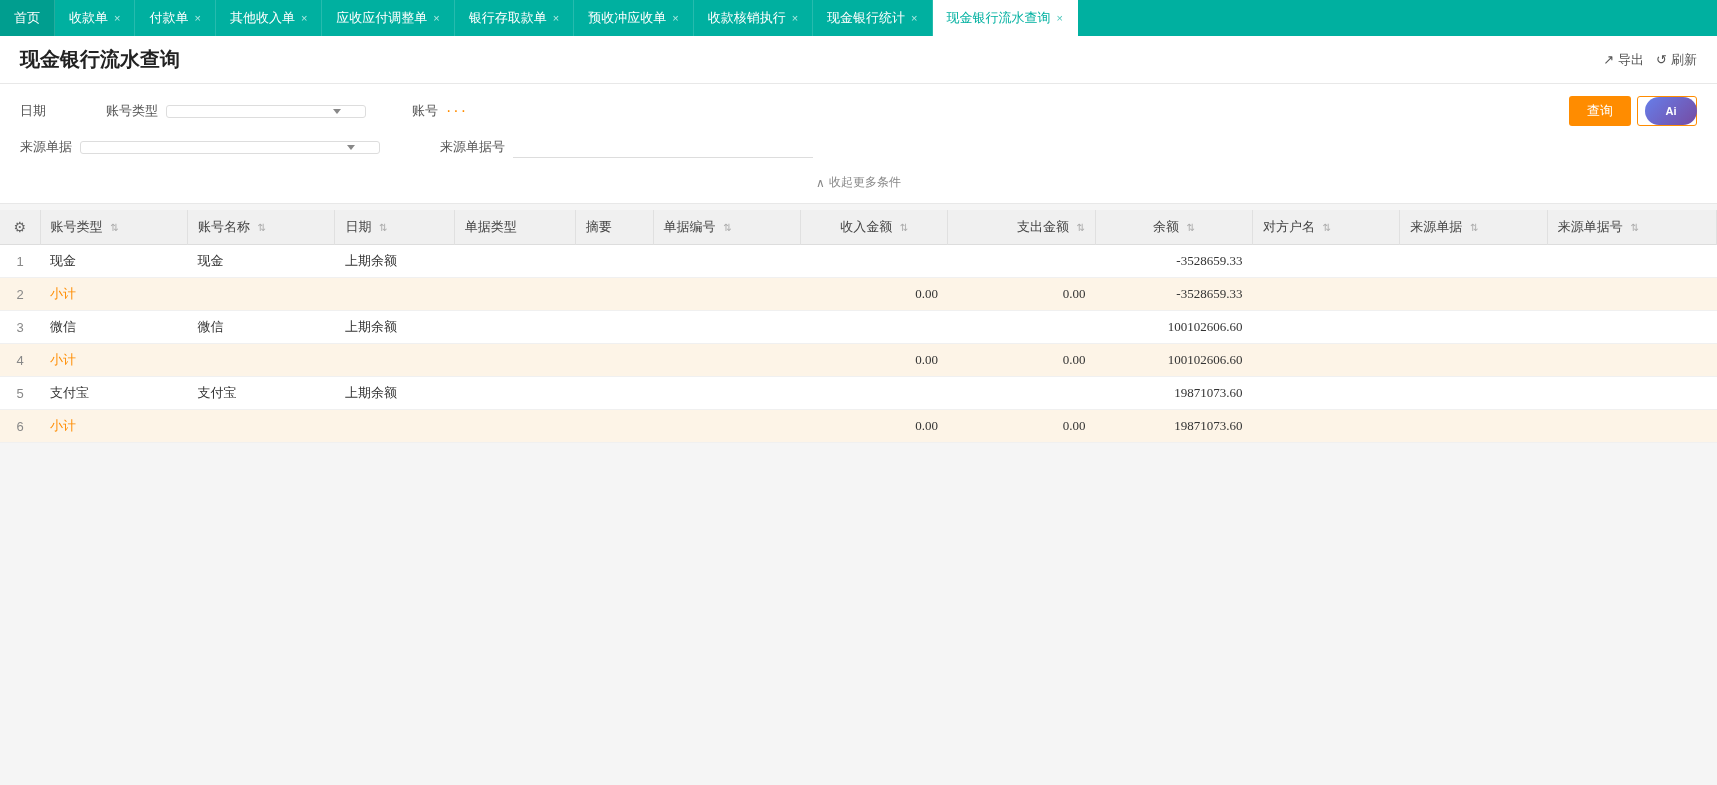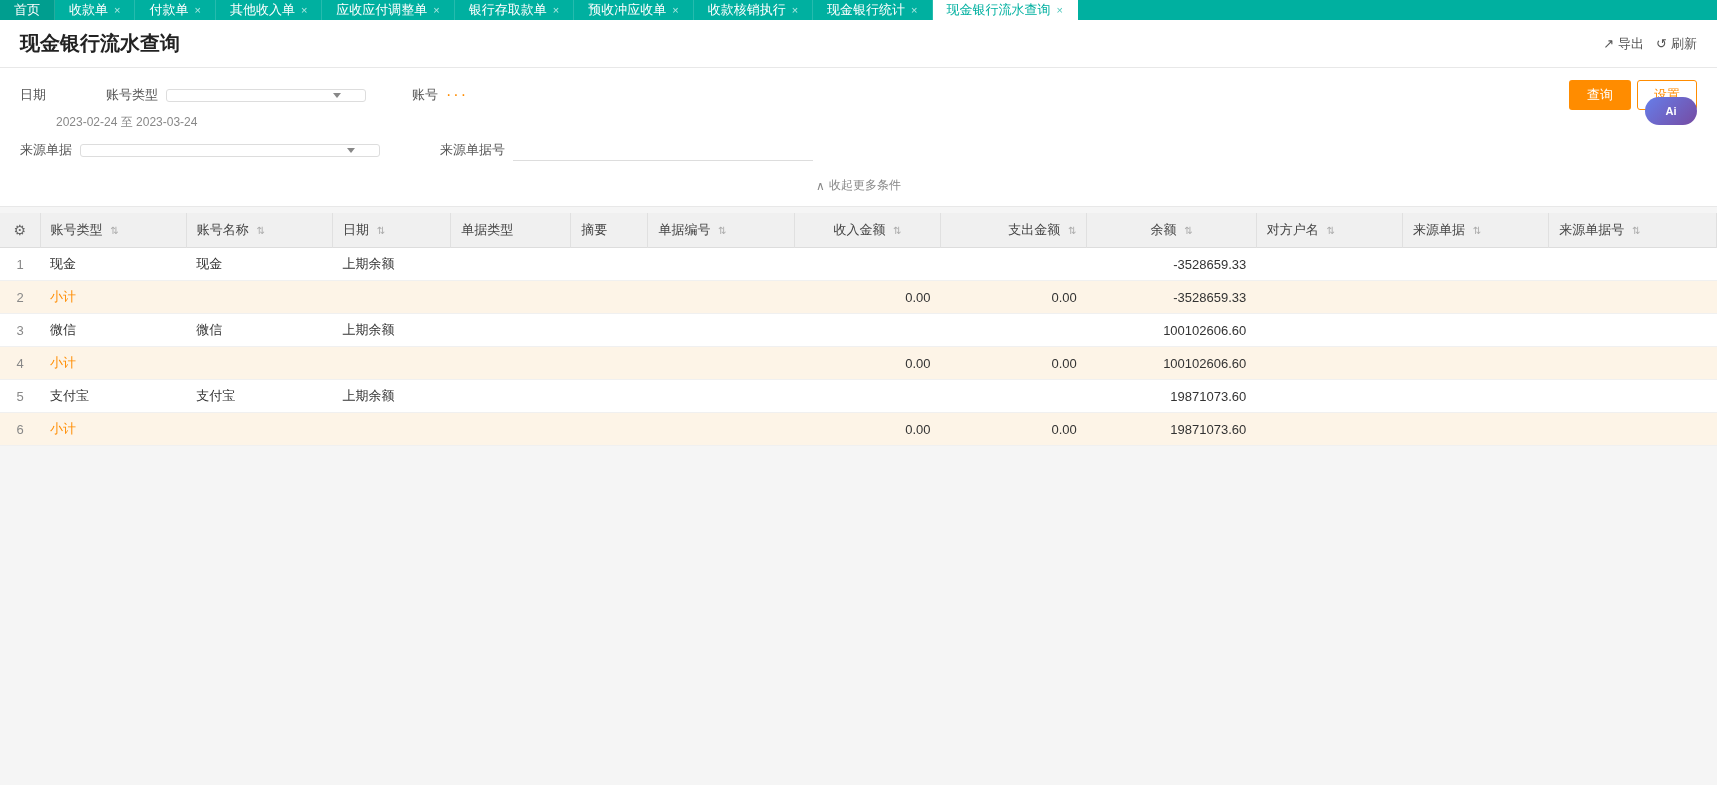--- a/index.html
+++ b/index.html
@@ -2,21 +2,21 @@
 <html><head>
   <meta charset="utf-8">
   <style>
     * { box-sizing: border-box; margin: 0; padding: 0; }
     body { font-family: 'Microsoft YaHei', Arial, sans-serif; font-size: 13px; background: #f5f5f5; color: #333; }
 
     
     .top-nav {
       background: #00b0a0;
       display: flex;
-      height: 20px;
+      height: 36px;
       overflow: hidden;
     }
     .nav-item {
       color: #fff;
       padding: 0 14px;
       height: 100%;
       display: flex;
       align-items: center;
       cursor: pointer;
       white-space: nowrap;
@@ -221,20 +221,21 @@
     }
     td:first-child {
       text-align: center;
       color: #888;
     }
     .td-orange {
       color: #ff8c00;
     }
     .td-number {
       text-align: right;
+      font-family: Liberation Serif, serif;
     }
     .gear-icon {
       display: inline-block;
       cursor: pointer;
       color: #666;
       font-size: 14px;
     }
     .chevron-down {
       display: inline-block;
       width: 0;
@@ -341,23 +342,20 @@
       <span class="filter-label">账号</span>
       <span class="ellipsis-btn">···</span>
     </div>
 
     <div class="filter-action-col">
       <button class="query-btn">查询</button>
       <button class="setting-btn">设置</button>
     </div>
   </div>
 
-  <div style="margin-left: 32px; margin-top: -6px; margin-bottom: 8px;">
-    <span class="date-range">2023-02-24 至 2023-03-24</span>
-  </div>
 
   <div class="filter-row">
     <div class="filter-item">
       <span class="filter-label">来源单据</span>
       <div class="filter-select" style="min-width:300px;">
         <span></span>
         <span class="chevron-down"></span>
       </div>
     </div>
     <div class="filter-item" style="margin-left: 40px;">

